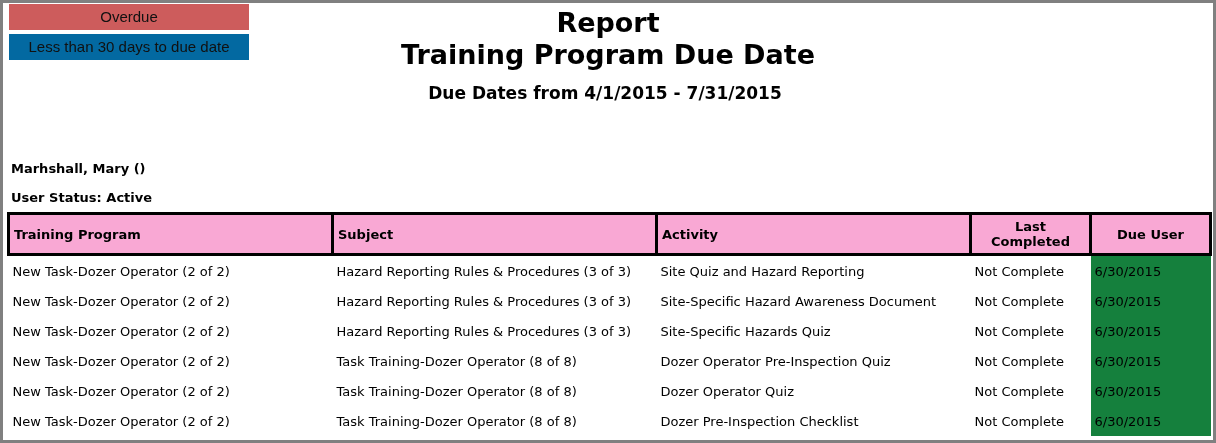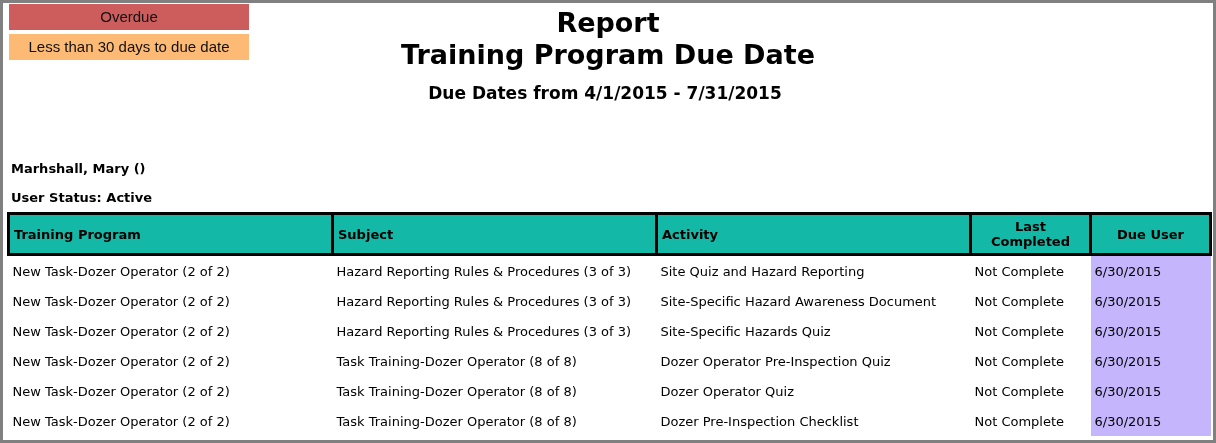--- a/index.html
+++ b/index.html
@@ -14,46 +14,46 @@
     background: #ffffff;
     overflow: hidden;
     text-decoration: underline;
   }
   .legend-box {
     position: absolute; left: 6px; width: 240px; height: 26px;
     font-family: "Liberation Sans", sans-serif; font-size: 15px; color: #111;
     text-align: center; line-height: 26px;
   }
   .legend-overdue { top: 1px; background: #cd5c5c; }
-  .legend-soon { top: 31px; background: #fdba74; }
+  .legend-soon { top: 31px; background: #0369a1; }
   .title {
     position: absolute; left: 330px; width: 550px; top: 4px;
     text-align: center; font-weight: bold; font-size: 27px; line-height: 32px; color: #000;
   }
   .subtitle {
     position: absolute; left: 327px; width: 550px; top: 80px;
     text-align: center; font-weight: bold; font-size: 17px; color: #000;
   }
   .user-name, .user-status {
     position: absolute; left: 8px; font-weight: bold; font-size: 13px; color: #000;
   }
   .user-name { top: 158px; }
   .user-status { top: 187px; }
   table {
     position: absolute; left: 4px; top: 209px; width: 1205px;
     border-collapse: collapse; font-size: 13px; color: #000;
   }
   th {
-    background: #14b8a6; border: 3px solid #000; font-weight: bold;
+    background: #f9a8d4; border: 3px solid #000; font-weight: bold;
     height: 38px; padding: 0 4px; text-align: left;
   }
   th.center { text-align: center; line-height: 15px; }
   td { height: 30px; padding: 0 4px; white-space: nowrap; }
   td.center { }
-  td.soon { background: #c4b5fd; }
+  td.soon { background: #15803d; }
 </style>
 </head>
 <body>
 
 <div class="page">
   <div class="legend-box legend-overdue">Overdue</div>
   <div class="legend-box legend-soon">Less than 30 days to due date</div>
 
   <div class="title">
     <div>Report</div>

